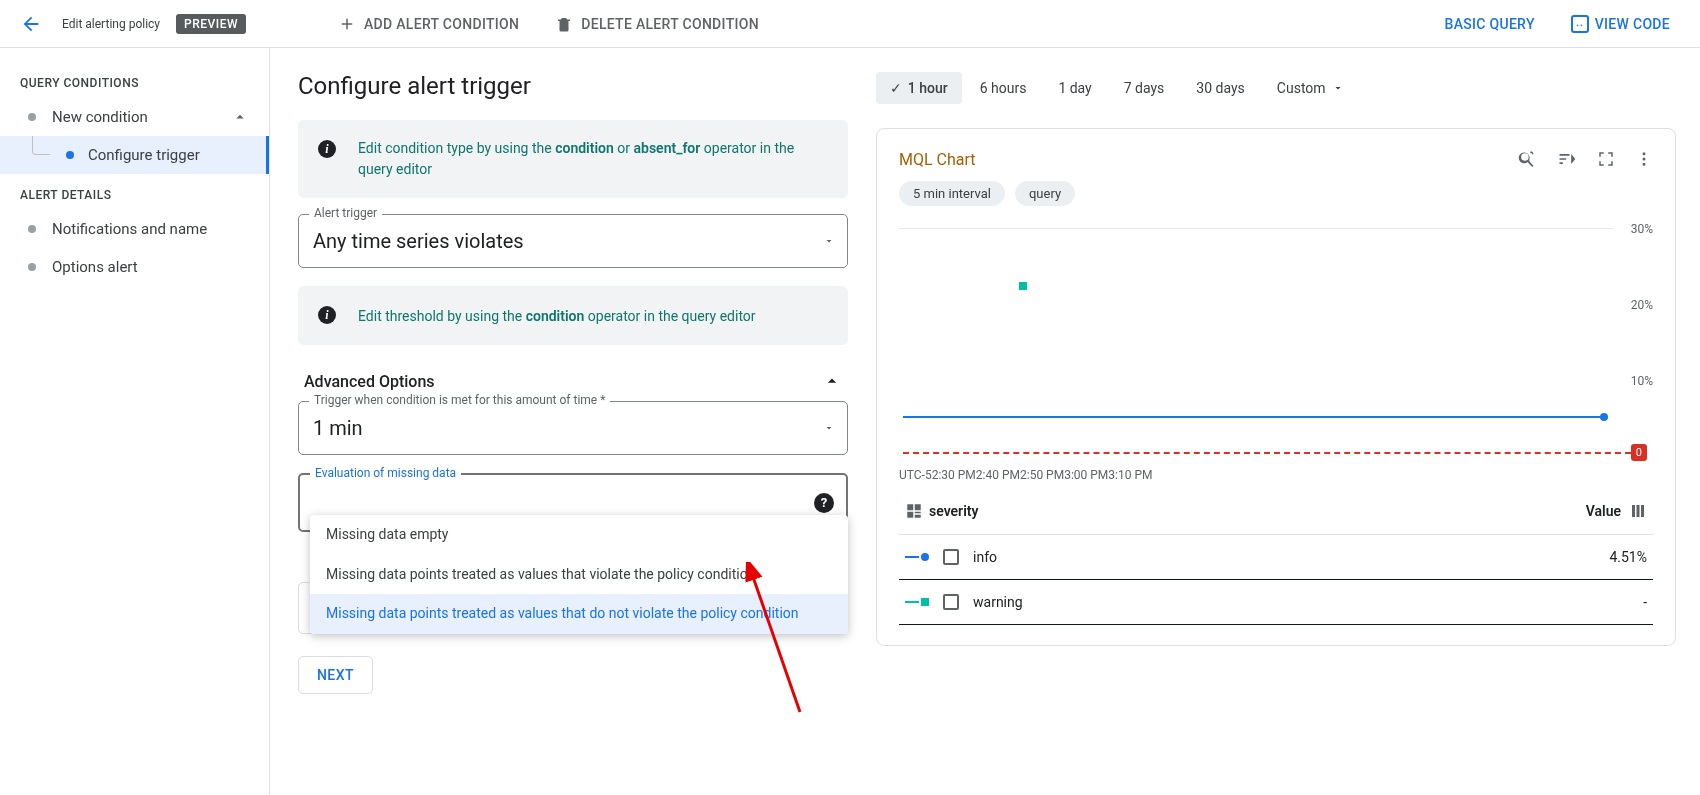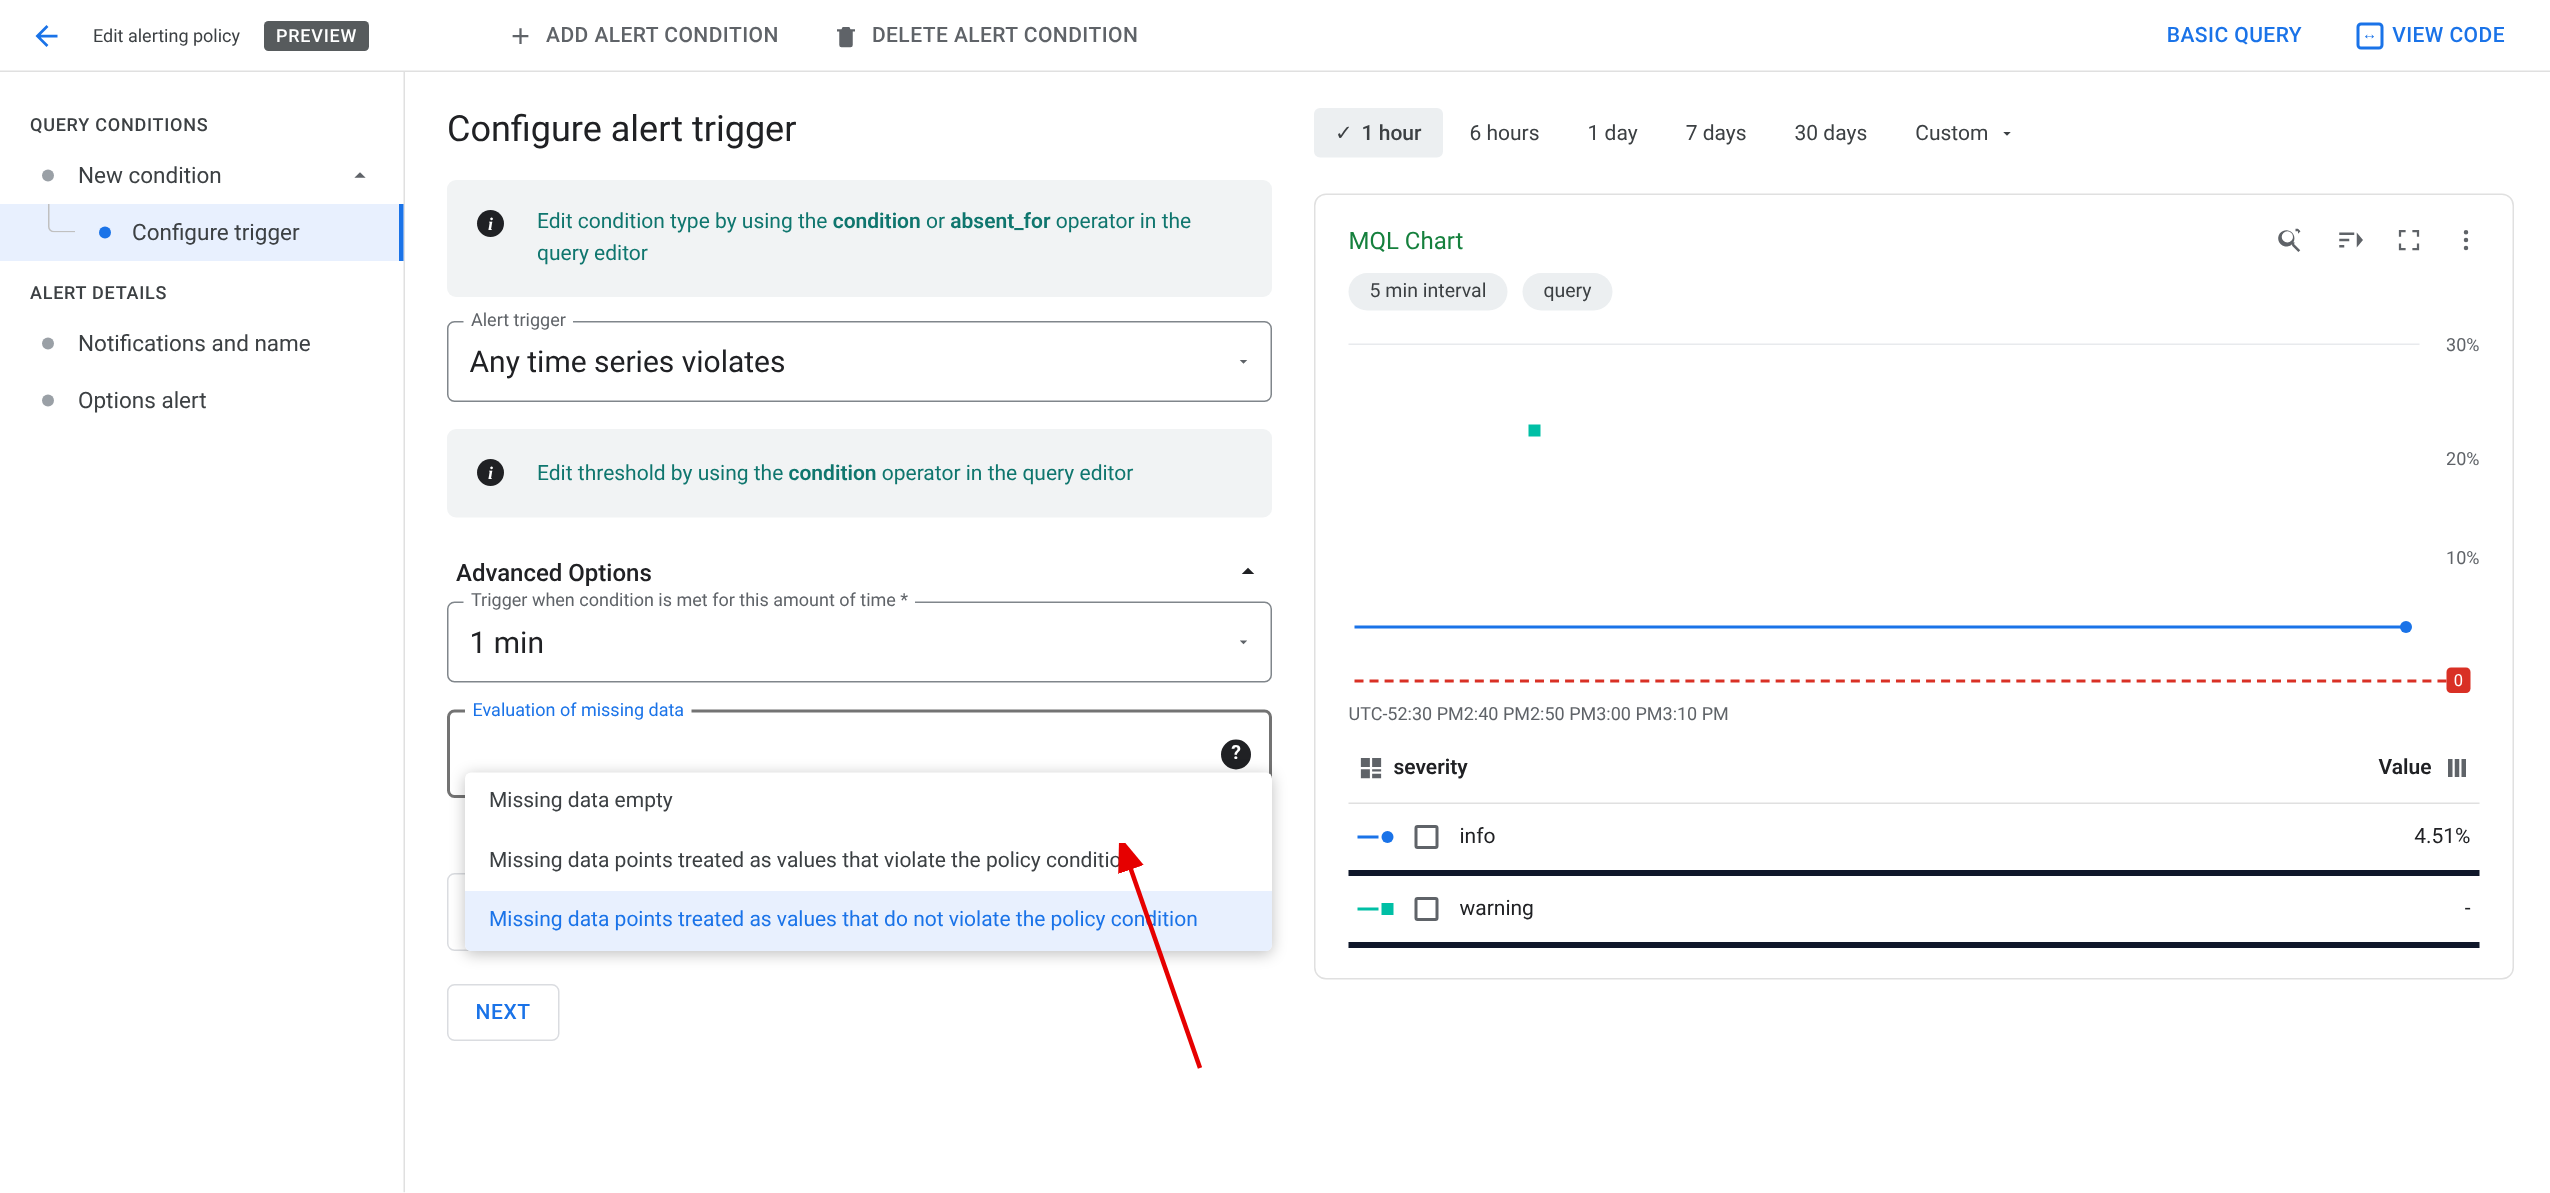--- a/index.html
+++ b/index.html
@@ -66,42 +66,42 @@
   .next-btn { margin-top:22px; border:1px solid #dadce0; background:#fff; color:#1a73e8; font-weight:500; letter-spacing:.4px; padding:10px 18px; border-radius:5px; cursor:pointer; font-size:14px;}
 
   
   .time-tabs { display:flex; align-items:center; gap:4px; margin-bottom:24px;}
   .time-tab { padding:8px 14px; font-size:14px; color:#3c4043; cursor:pointer; border-radius:4px; display:flex; align-items:center; gap:6px;}
   .time-tab.active { background:#eceff1; font-weight:500;}
   .time-tab .chk { font-size:14px;}
 
   .chart-card { border:1px solid #e0e0e0; border-radius:8px; padding:20px 22px; }
   .chart-head { display:flex; align-items:center; margin-bottom:12px;}
-  .chart-title { font-size:16px; color:#15803d; font-weight:400;}
+  .chart-title { font-size:16px; color:#a16207; font-weight:400;}
   .chart-actions { margin-left:auto; display:flex; gap:20px; color:#5f6368;}
   .chart-actions span { cursor:pointer; display:flex; align-items:center;}
   .chips { display:flex; gap:10px; margin-bottom:14px;}
   .chip { background:#eceff1; border-radius:16px; padding:5px 14px; font-size:13px; color:#3c4043; cursor:pointer;}
 
   .plot { position:relative; height:260px; margin-top:6px;}
   .y-label { position:absolute; right:0; font-size:12px; color:#5f6368;}
   .grid-top { position:absolute; left:0; right:40px; top:8px; border-top:1px solid #e8eaed;}
   .series-teal { position:absolute; width:8px; height:8px; background:#00bfa5;}
   .series-line { position:absolute; left:4px; right:50px; border-top:2px solid #1a73e8;}
   .series-line .endpoint { position:absolute; right:-5px; top:-5px; width:8px;height:8px;border-radius:50%; background:#1a73e8;}
   .threshold { position:absolute; left:4px; right:12px; border-top:2px dashed #d93025;}
   .threshold .badge { position:absolute; right:-6px; top:-10px; background:#d93025; color:#fff; font-size:11px; padding:2px 5px; border-radius:3px;}
   .x-ticks { position:absolute; left:0; right:40px; bottom:0; display:flex; font-size:12px; color:#5f6368;}
 
   .legend-head { display:flex; align-items:center; padding:14px 6px; border-bottom:1px solid #e0e0e0; margin-top:8px;}
   .legend-head .sev-ic { color:#5f6368; margin-right:6px;}
   .legend-head .sev-label { font-weight:600; font-size:14px;}
   .legend-head .val-label { margin-left:auto; font-weight:600; font-size:14px; margin-right:8px;}
   .legend-head .cols-ic { color:#5f6368;}
-  .legend-row { display:flex; align-items:center; padding:14px 6px; border-bottom:4px solid #0f172a; gap:14px;}
+  .legend-row { display:flex; align-items:center; padding:14px 6px; border-bottom:1px solid #0f172a; gap:14px;}
   .legend-swatch { display:flex; align-items:center; gap:2px; width:24px;}
   .sw-line { height:2px; width:14px;}
   .sw-dot { width:8px;height:8px;border-radius:50%;}
   .sw-sq { width:8px;height:8px;}
   .chkbox { width:16px;height:16px; border:2px solid #5f6368; border-radius:2px; cursor:pointer;}
   .legend-val { margin-left:auto; font-size:14px;}
 
   
   .arrow-annot { position:absolute; pointer-events:none; z-index:200;}
 
@@ -293,21 +293,21 @@
 
         <div class="chips">
           <span class="chip">5 min interval</span>
           <span class="chip">query</span>
         </div>
 
         <div class="plot">
           <span class="grid-top"></span>
           <span class="y-label" style="top:2px">30%</span>
           <span class="y-label" style="top:78px">20%</span>
-          <span class="y-label" style="top:144px">10%</span>
+          <span class="y-label" style="top:154px">10%</span>
 
           <span class="series-teal" style="left:120px; top:62px"></span>
           <span class="series-line" style="top:196px">
               <span class="endpoint"></span>
             </span>
           <span class="threshold" style="top:232px">
               <span class="badge">0</span>
             </span>
 
           <div class="x-ticks" style="bottom:-2px">

